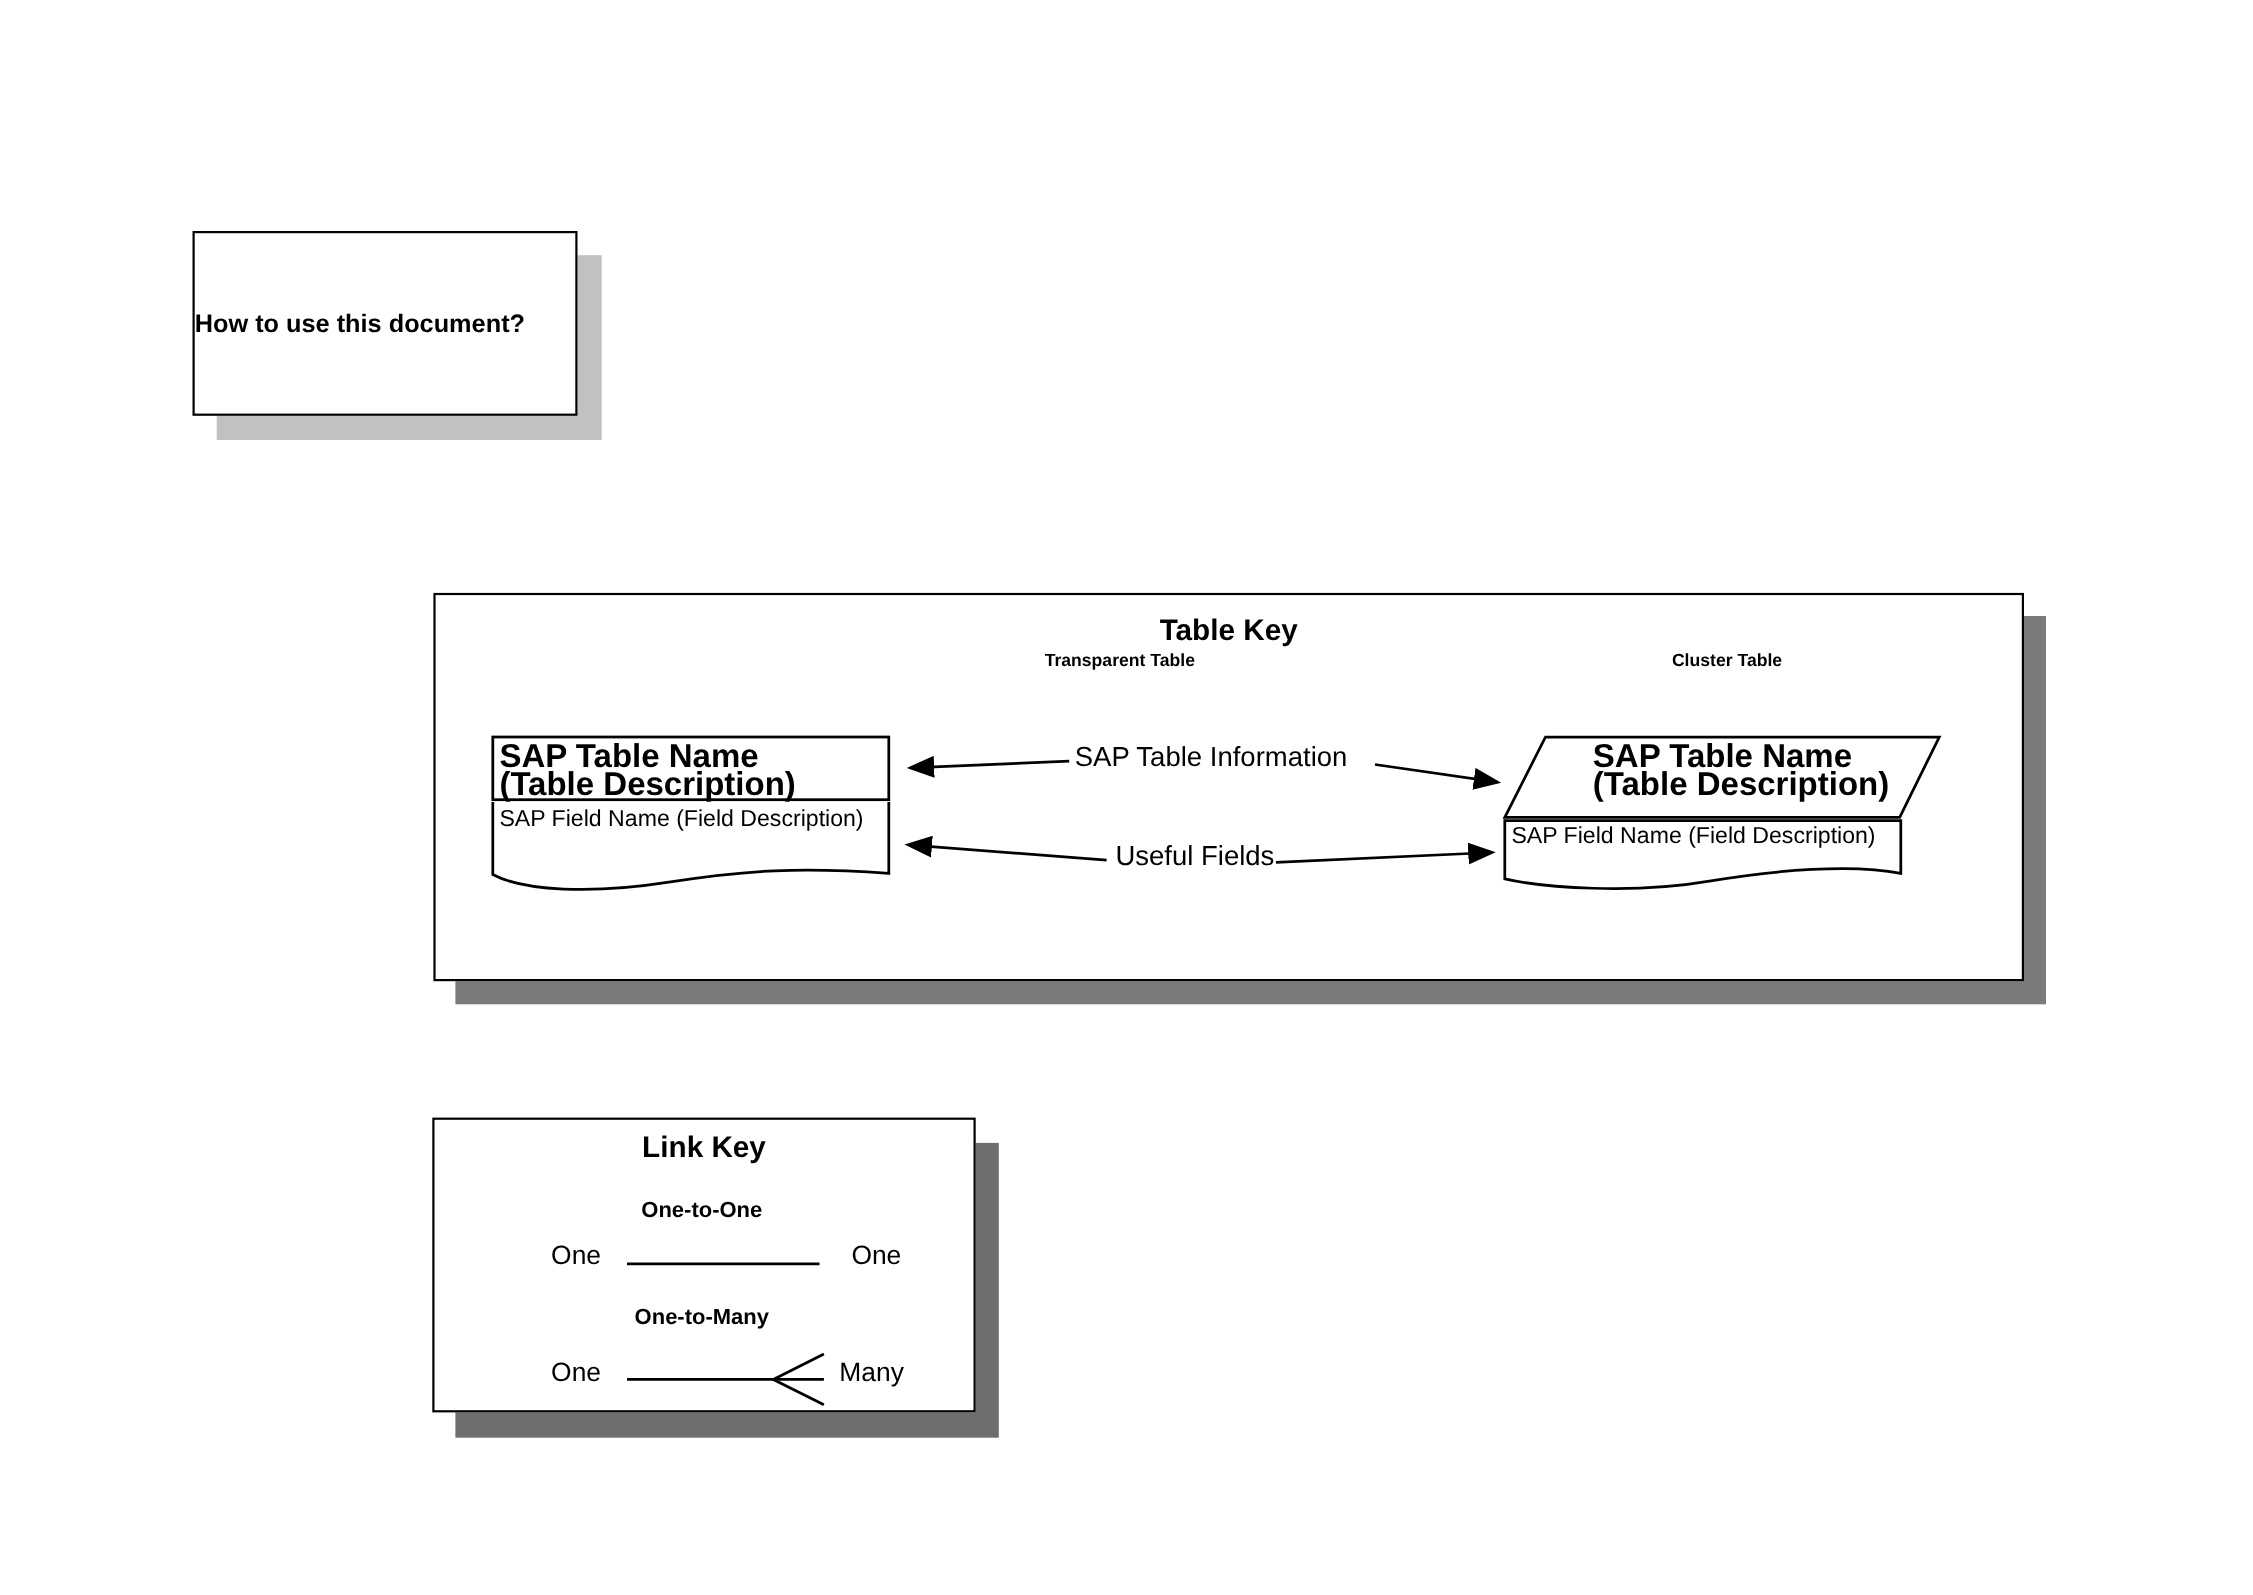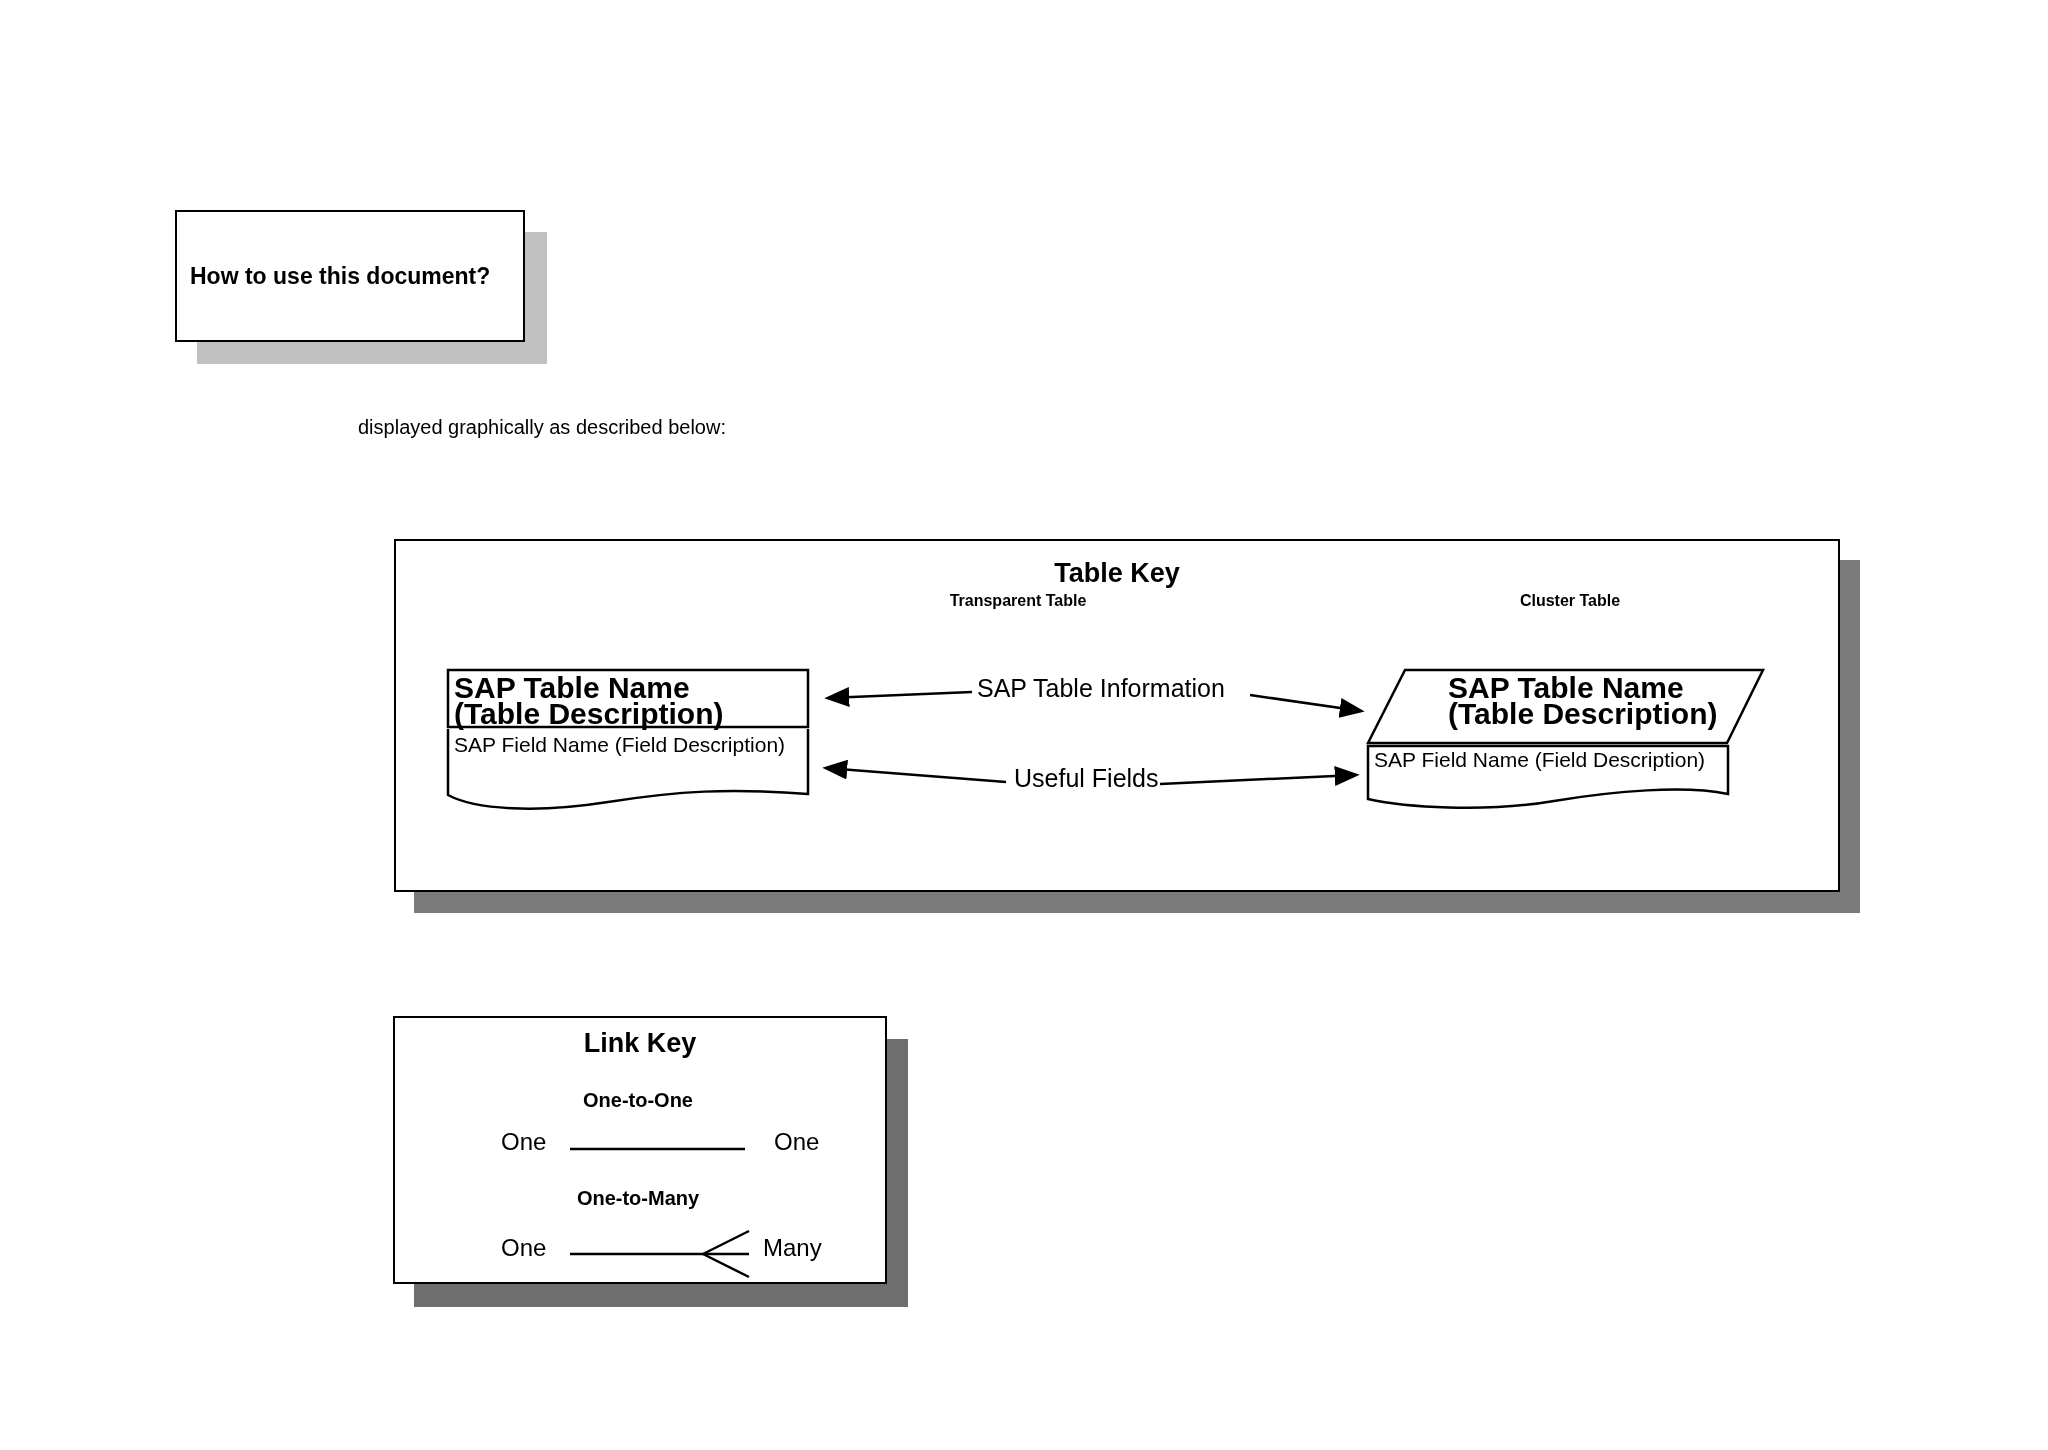--- a/index.html
+++ b/index.html
@@ -6,25 +6,25 @@
   .page{
     position:relative;width:2048px;height:1450px;background:#ffffff;overflow:hidden;
     font-family:"Liberation Sans",sans-serif;color:#000000;
   }
   .abs{position:absolute;}
   .ctr{transform:translateX(-50%);white-space:nowrap;}
   .nw{white-space:nowrap;}
 
   
   .title-box{
-    left:175px;top:210px;width:350px;height:132px;
+    left:175px;top:210px;width:350px;height:168px;
     background:#ffffff;border:2px solid #000000;box-sizing:border-box;
     box-shadow:22px 22px 0 0 #c1c1c1;
     display:flex;align-items:center;
-    font-size:23px;font-weight:bold;padding-left:13px;
+    font-size:23px;font-weight:bold;
   }
 
   
   .intro{left:270px;top:412px;width:1500px;font-size:20px;line-height:31px;}
   .intro .line{white-space:nowrap;}
   .intro .line:first-child{margin-left:88px;}
 
   
   .panel{background:#ffffff;border:2px solid #000000;box-sizing:border-box;padding-left:12px;}
   .table-key{left:394px;top:539px;width:1446px;height:353px;box-shadow:20px 21px 0 0 #7a7a7a;}
@@ -42,21 +42,20 @@
 </head>
 <body>
 
 <div class="page">
 
   <div class="abs title-box">
     <span>How to use this document?</span>
   </div>
 
   <div class="abs intro">
-      <div class="line">displayed graphically as described below:</div>
     </div>
 
   <div class="abs panel table-key">
 
     <svg width="1442" height="349" viewBox="0 0 1442 349">
       <defs>
         <marker id="arr" markerWidth="10" markerHeight="8" refX="8.5" refY="4" orient="auto" markerUnits="strokeWidth">
           <path d="M0,0 L10,4 L0,8 Z" fill="#000"></path>
         </marker>
       </defs>

